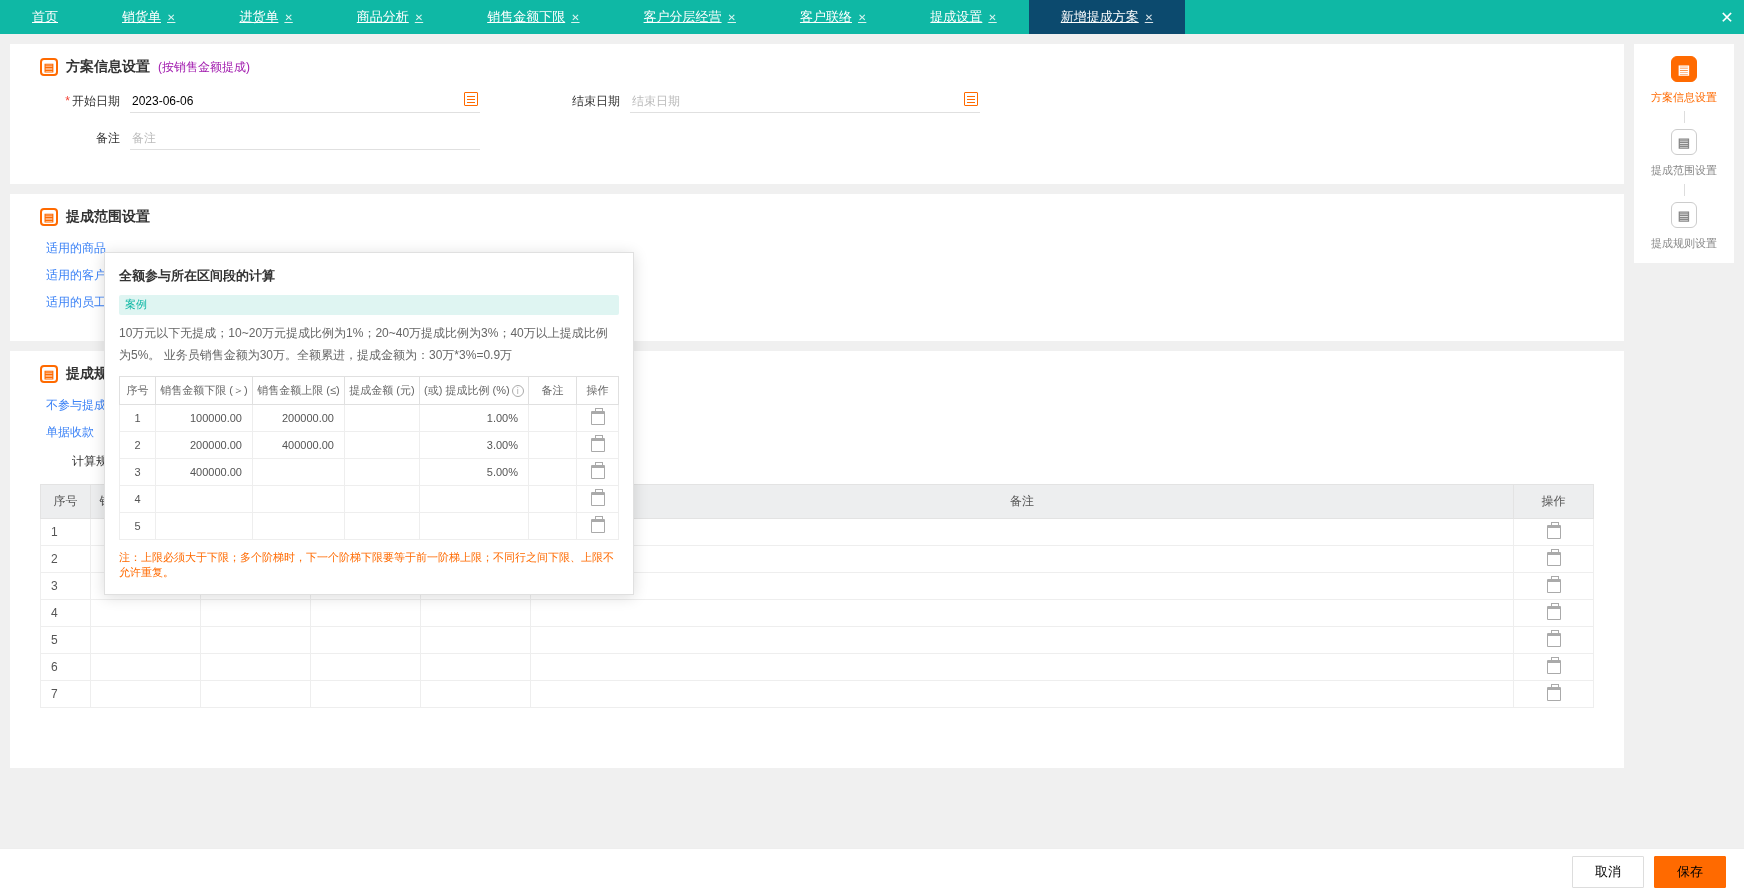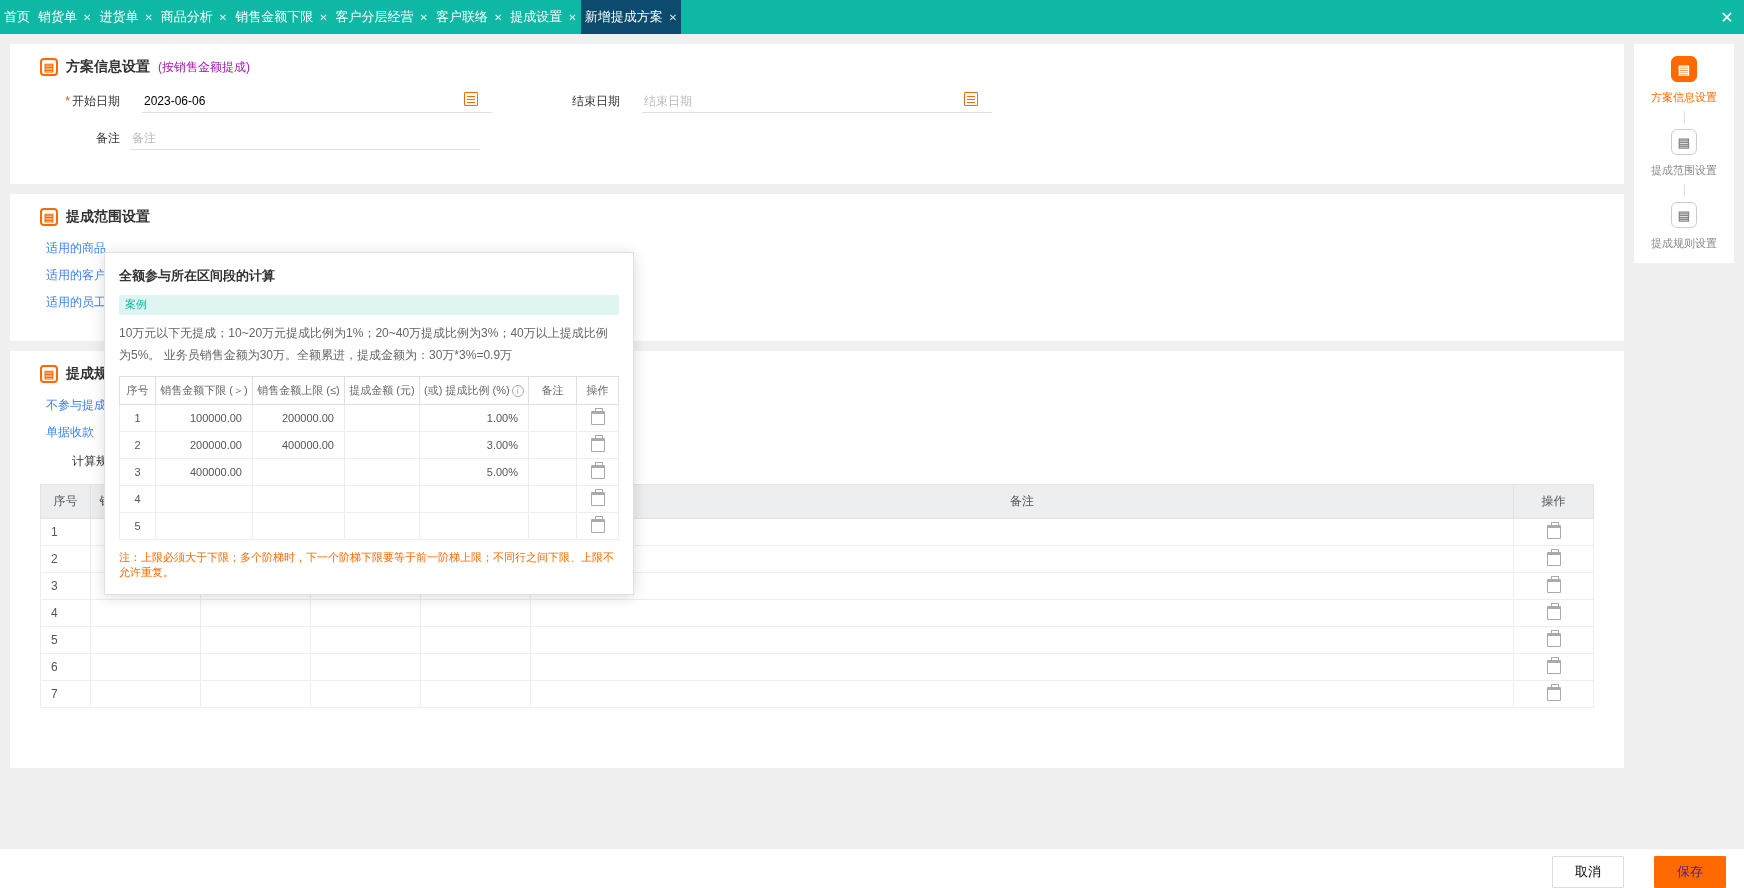--- a/index.html
+++ b/index.html
@@ -1,36 +1,36 @@
 <!DOCTYPE html>
 <html><head>
 <meta charset="utf-8">
 <style>
 * { box-sizing: border-box; margin: 0; padding: 0; }
 body { font-family: "Microsoft YaHei", Arial, sans-serif; font-size: 12px; background: #f0f0f0; color: #333; }
 .tabbar { background: #0fb8a5; height: 34px; display: flex; align-items: stretch; position: relative; }
-.tab { color: #fff; padding: 0 4px; display: flex; align-items: center; cursor: pointer; font-size: 13px; gap: 6px; white-space: nowrap; }
+.tab { color: #fff; padding: 0 32px; display: flex; align-items: center; cursor: pointer; font-size: 13px; gap: 6px; white-space: nowrap; text-decoration: underline; }
 .tab.active { background: #0c4a6e; }
 .tab .close { font-size: 10px; opacity: 0.85; }
 .tab-close-all { position: absolute; right: 0; top: 0; width: 34px; height: 34px; color: #fff; display:flex; align-items:center; justify-content:center; cursor:pointer; font-size: 16px; }
 .page { display: flex; padding: 10px; gap: 10px; align-items: flex-start; }
 .main-col { flex: 1; display: flex; flex-direction: column; gap: 10px; position: relative; }
 .side-steps { width: 100px; background: #fff; padding: 12px 4px; display:flex; flex-direction:column; align-items:center; gap: 4px; }
 .card { background: #fff; padding: 14px 30px 20px; }
 .card-title { display:flex; align-items:center; gap: 8px; font-size: 14px; font-weight: 600; margin-bottom: 14px; }
 .card-title .sub { font-weight: 400; color: #a21caf; font-size: 12px; }
 .badge-icon { width: 18px; height: 18px; border: 2px solid #ff6a00; border-radius: 4px; display:inline-flex; align-items:center; justify-content:center; color:#ff6a00; font-size:11px; font-weight:bold; }
 .form-row { display:flex; gap: 60px; margin-bottom: 14px; flex-wrap: wrap; }
 .form-item { display:flex; align-items:center; }
 .form-label { width: 80px; text-align: right; margin-right: 10px; font-size: 12px; color: #333; }
 .form-label .req { color: #f44336; margin-right: 2px; }
 .form-input { width: 350px; border: none; border-bottom: 1px solid #e0e0e0; padding: 4px 2px; font-size: 12px; outline: none; }
 .form-input::placeholder { color: #bbb; }
 .date-wrap { position: relative; width: 350px; }
-.date-wrap .form-input { width: 100%; margin-left: 12px; }
+.date-wrap .form-input { width: 100%; }
 .date-icon { position: absolute; right: 2px; top: 2px; width: 14px; height: 14px; border: 1px solid #ff6a00; border-radius: 1px; }
 .date-icon::before { content:""; position:absolute; top:3px; left:2px; right:2px; height:1px; background:#ff6a00; box-shadow: 0 3px 0 #ff6a00, 0 6px 0 #ff6a00; }
 .scope-line { font-size: 12px; color: #3b82f6; margin: 10px 0; padding-left: 6px; }
 .radio-row { display:flex; align-items:center; gap: 22px; font-size: 12px; }
 .radio-row .lbl { width: 80px; text-align:right; margin-right: 6px; color:#333; }
 .radio-opt { display:flex; align-items:center; gap:4px; cursor:pointer; }
 .radio-dot { width:13px; height:13px; border:1px solid #999; border-radius:50%; display:inline-block; position:relative; }
 .radio-opt.checked .radio-dot { border-color:#ff6a00; }
 .radio-opt.checked .radio-dot::after { content:""; position:absolute; inset:2px; border-radius:50%; background:#ff6a00; }
 table.rules { width: 100%; border-collapse: collapse; margin-top: 14px; table-layout: fixed; }
@@ -47,21 +47,21 @@
 table.mini td { border:1px solid #eee; padding:6px 4px; font-size:11px; color:#555; text-align:center; height:24px; }
 table.mini td.num { text-align:right; padding-right:10px; }
 .warn-note { color:#ff6a00; font-size:11px; margin-top:10px; }
 .step-icon { width:26px; height:26px; border:1px solid #ff6a00; border-radius:6px; background:#ff6a00; display:flex; align-items:center; justify-content:center; color:#fff; font-size:13px; font-weight:bold; }
 .step-icon.outline { background:#fff; color:#888; border-color:#ccc; }
 .step-label { font-size:11px; color:#ff6a00; margin-top:4px; text-align:center; }
 .step-label.muted { color:#888; }
 .step-sep { width:1px; height:12px; background:#ddd; margin:2px 0; }
 .footer-bar { position:fixed; bottom:0; left:0; right:0; height:40px; background:#fff; border-top:1px solid #eee; display:flex; justify-content:flex-end; align-items:flex-end; gap:10px; padding:0 18px; }
 .btn { padding:6px 22px; font-size:13px; border:1px solid #ddd; background:#fff; cursor:pointer; border-radius:1px; }
-.btn.primary { background:#ff6a00; color:#4c1d95; border-color:#ff6a00;margin-left:20px; }
+.btn.primary { background:#ff6a00; color:#000000; border-color:#ff6a00; }
 .info-i { display:inline-flex; width:12px; height:12px; border:1px solid #aaa; border-radius:50%; font-size:9px; align-items:center; justify-content:center; color:#aaa; margin-left:2px; }
 </style>
 </head>
 <body>
 
 <div class="tabbar">
   <div class="tab">
       <span>首页</span>
     </div>
   <div class="tab">

